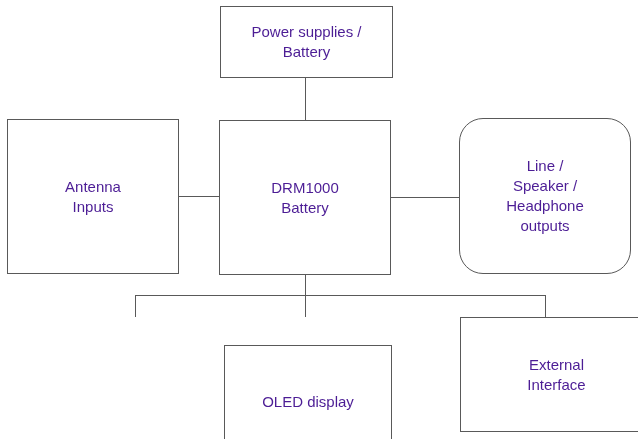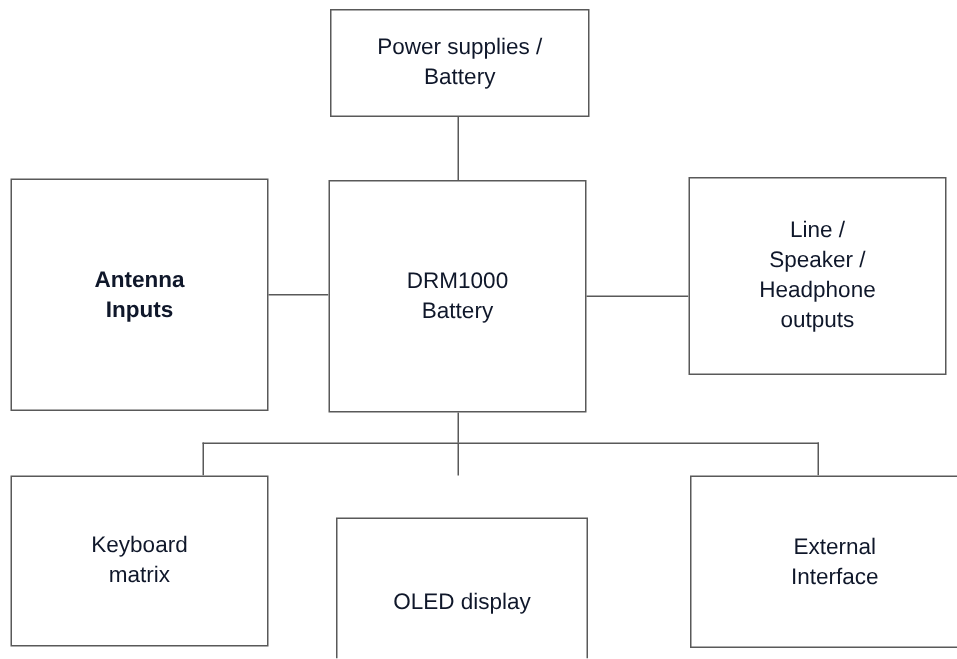--- a/index.html
+++ b/index.html
@@ -20,33 +20,33 @@
     box-sizing: border-box;
     border: 1px solid #595959;
     background: #ffffff;
     display: flex;
     align-items: center;
     justify-content: center;
   }
   .node-label {
     font-size: 15px;
     line-height: 20px;
-    color: #0f172a;
+    color: #4c1d95;
     text-align: center;
     white-space: pre-line;
   }
   .connector {
     position: absolute;
     background: #595959;
   }
   
   #node-power     { left: 220px; top: 6px;   width: 173px; height: 72px; }
-  #node-antenna   { left: 7px;   top: 119px; width: 172px; height: 155px; font-weight: bold; }
+  #node-antenna   { left: 7px;   top: 119px; width: 172px; height: 155px; }
   #node-drm       { left: 219px; top: 120px; width: 172px; height: 155px; }
-  #node-outputs   { left: 459px; top: 118px; width: 172px; height: 132px; }
+  #node-outputs   { left: 459px; top: 118px; width: 172px; height: 156px; border-radius: 24px; }
   #node-keyboard  { left: 7px;   top: 317px; width: 172px; height: 114px; }
   #node-oled      { left: 224px; top: 317px; width: 168px; height: 113px; margin-top: 28px; }
   #node-external  { left: 460px; top: 317px; width: 193px; height: 115px; }
   
   #conn-power-drm       { left: 305px; top: 77px;  width: 1px;   height: 43px; }
   #conn-antenna-drm     { left: 178px; top: 196px; width: 41px;  height: 1px; }
   #conn-drm-outputs     { left: 390px; top: 197px; width: 69px;  height: 1px; }
   #conn-drm-branch      { left: 305px; top: 274px; width: 1px;   height: 21px; }
   #conn-branch-line     { left: 135px; top: 295px; width: 411px; height: 1px; }
   #conn-branch-keyboard { left: 135px; top: 295px; width: 1px;   height: 22px; }
@@ -82,24 +82,20 @@
 Battery</span>
   </div>
 
   <div class="node" id="node-outputs">
     <span class="node-label">Line /
 Speaker /
 Headphone
 outputs</span>
   </div>
 
-  <div class="node" id="node-keyboard">
-    <span class="node-label">Keyboard
-matrix</span>
-  </div>
 
   <div class="node" id="node-oled">
     <span class="node-label">OLED display</span>
   </div>
 
   <div class="node" id="node-external">
     <span class="node-label">External
 Interface</span>
   </div>
 

